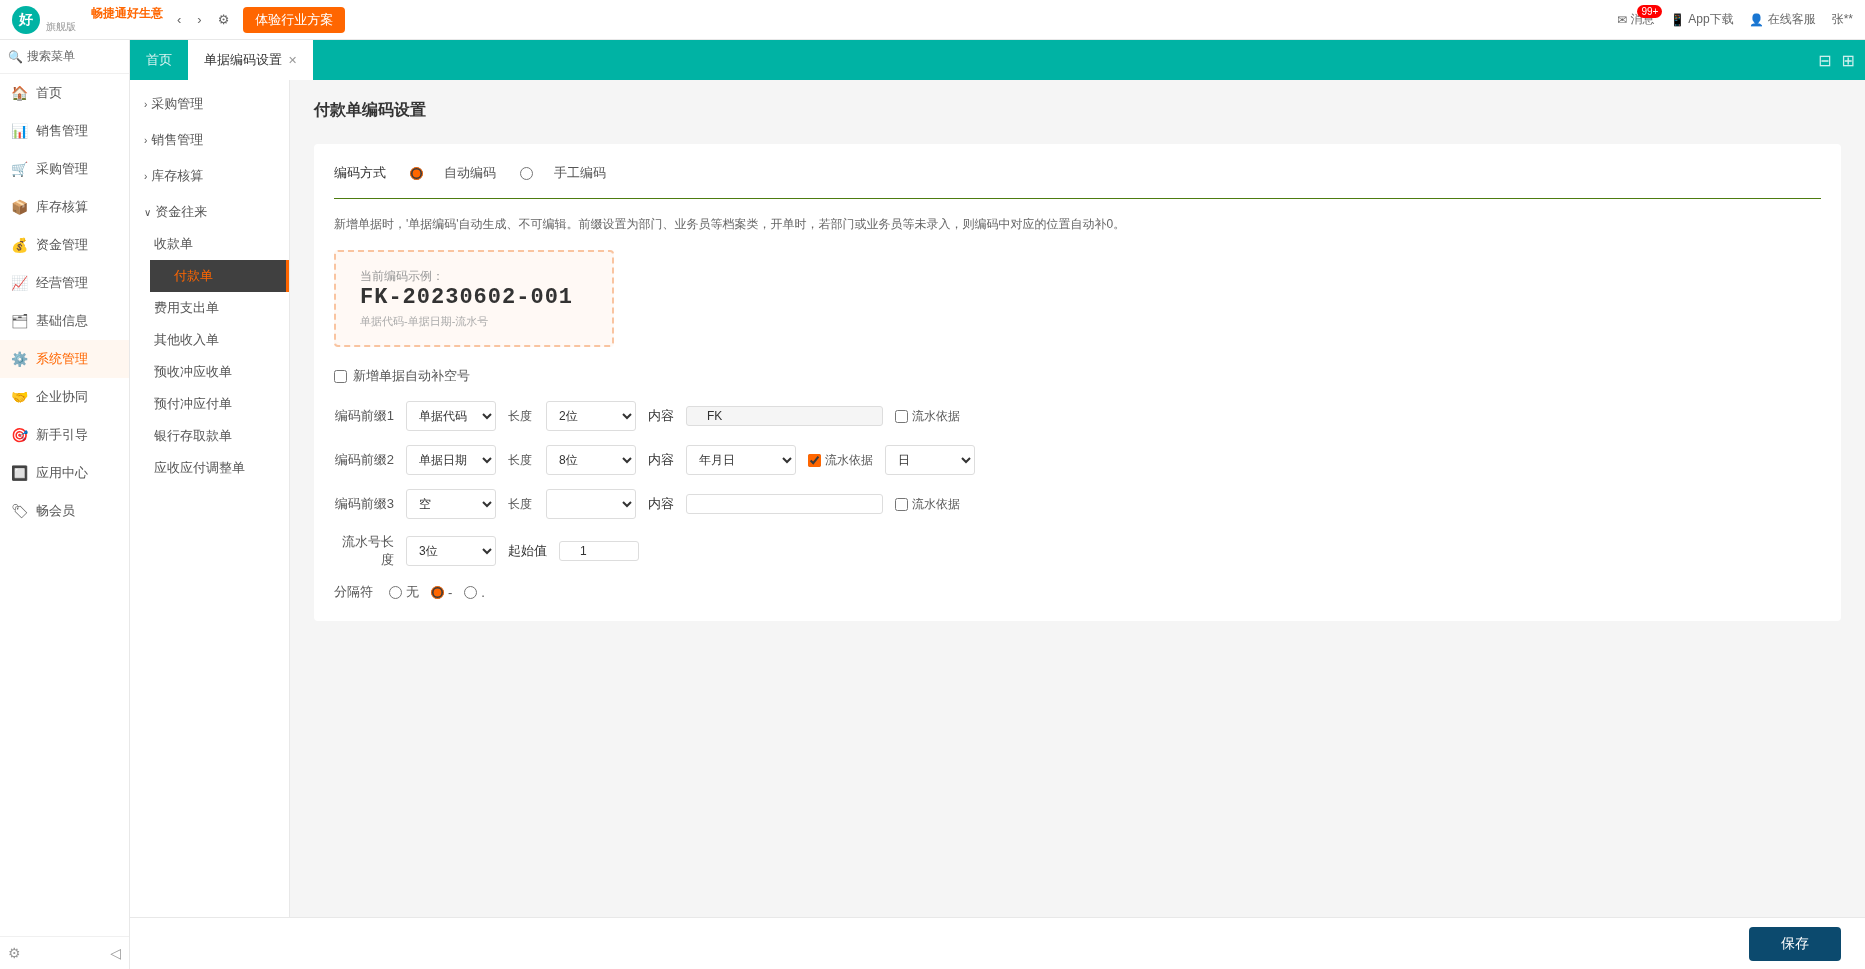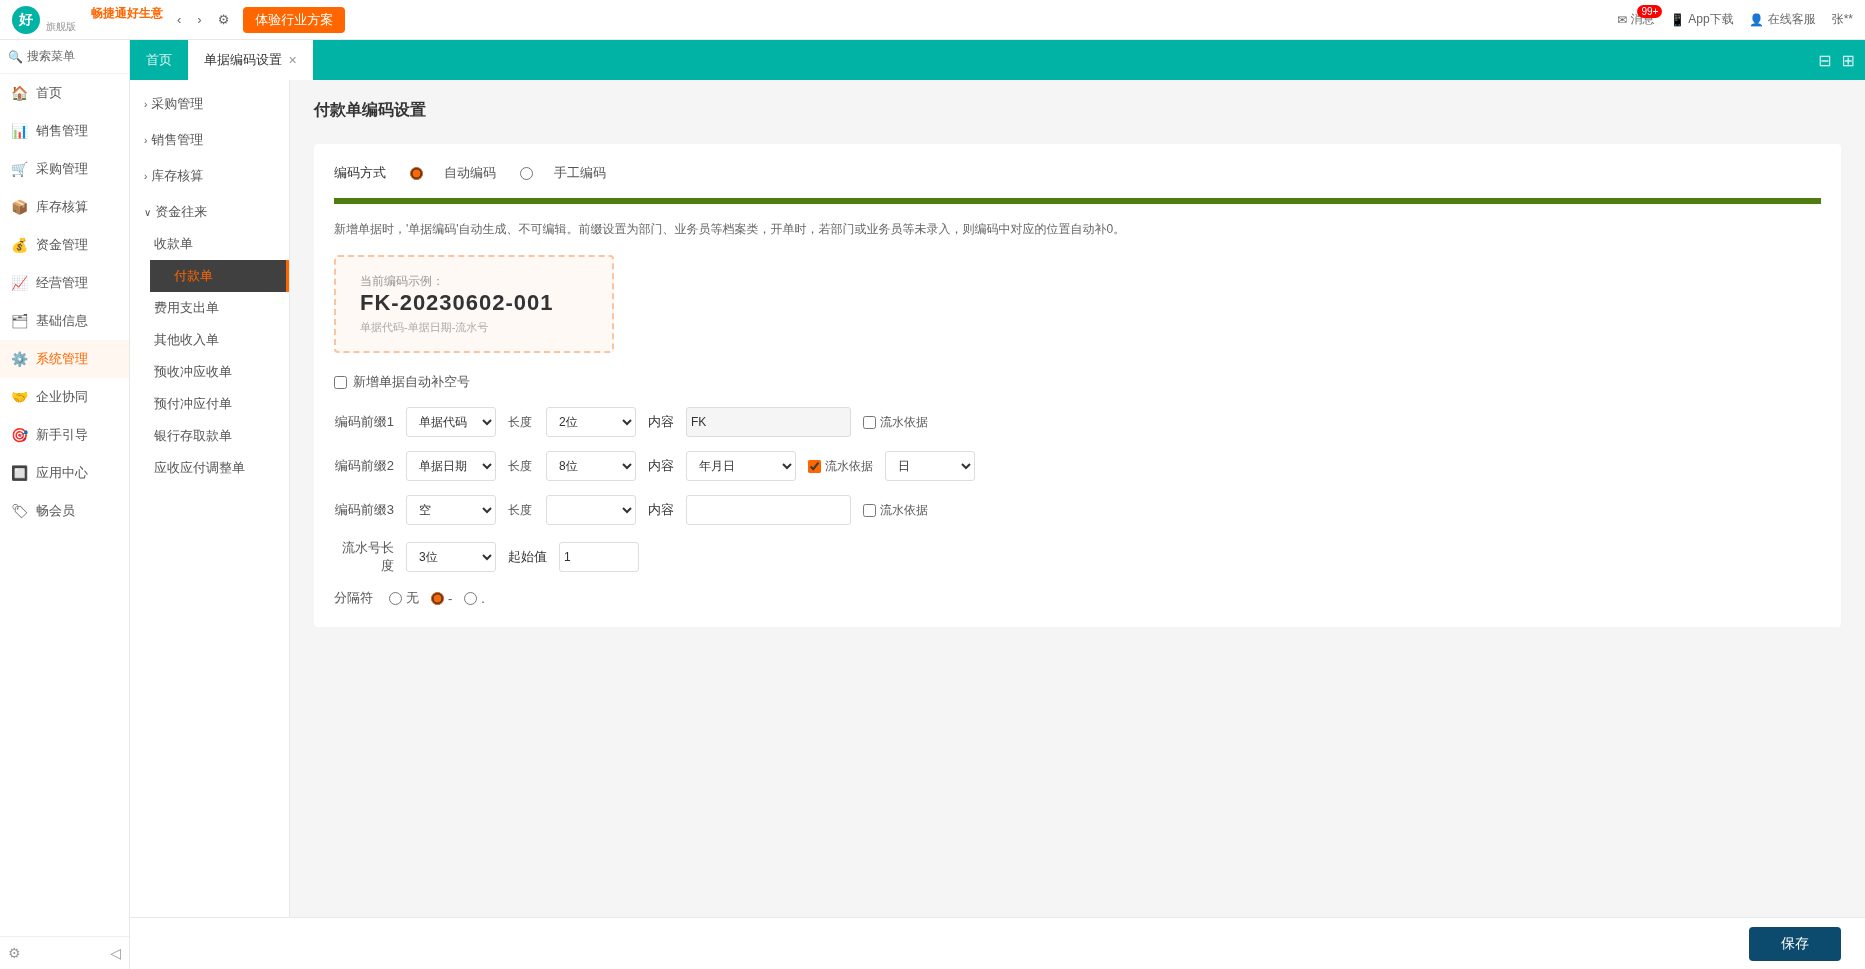--- a/index.html
+++ b/index.html
@@ -74,43 +74,43 @@
     .chevron { font-size: 10px; }
 
     
     .main-content { flex: 1; overflow-y: auto; padding: 20px 24px; background: #f5f5f5; }
     .page-title { font-size: 16px; font-weight: bold; color: #333; margin-bottom: 23px; }
 
     
     .card { background: #fff; border-radius: 4px; padding: 20px; }
 
     
-    .encoding-method-row { display: flex; align-items: center; gap: 24px; margin-bottom: 16px; padding-bottom: 16px; border-bottom: 6px solid #4d7c0f; }
+    .encoding-method-row { display: flex; align-items: center; gap: 24px; margin-bottom: 16px; padding-bottom: 16px; border-bottom: 1px solid #4d7c0f; }
     .radio-label { display: flex; align-items: center; gap: 21px; cursor: pointer; font-size: 13px; color: #555; }
     .radio-label input[type=radio] { accent-color: #f60; }
 
     
     .info-text { font-size: 12px; color: #666; margin-bottom: 16px; line-height: 1.6; }
 
     
     .code-preview-box { border: 2px dashed #f9c4a0; background: #fff9f5; border-radius: 4px; padding: 16px 24px; display: inline-block; margin-bottom: 20px; min-width: 280px; }
     .code-preview-label { font-size: 12px; color: #999; }
-    .code-preview-value { font-size: 22px; font-weight: bold; color: #333; letter-spacing: 1px; }
+    .code-preview-value { font-size: 22px; font-weight: bold; color: #333; letter-spacing: 1px; font-family: Liberation Mono, monospace; }
     .code-preview-desc { font-size: 11px; color: #aaa; margin-top: 4px; }
 
     
     .checkbox-row { display: flex; align-items: center; gap: 6px; margin-bottom: 16px; font-size: 13px; color: #555; }
     .checkbox-row input[type=checkbox] { accent-color: #f60; }
 
     
     .form-row { display: flex; align-items: center; gap: 12px; margin-bottom: 14px; flex-wrap: wrap; }
     .form-label { font-size: 13px; color: #555; width: 60px; text-align: right; flex-shrink: 0; }
     .form-select { height: 30px; border: 1px solid #ddd; border-radius: 3px; padding: 0 8px; font-size: 12px; color: #333; background: #fff; cursor: pointer; min-width: 90px; appearance: auto; }
     .form-select-wide { min-width: 110px; }
-    .form-input { height: 30px; border: 1px solid #ddd; border-radius: 3px; padding: 0 4px; font-size: 12px; color: #333; background: #fff; min-width: 80px; }
+    .form-input { height: 20px; border: 1px solid #ddd; border-radius: 3px; padding: 0 20px; font-size: 12px; color: #333; background: #fff; min-width: 80px; }
     .form-input-readonly { background: #f5f5f5; }
     .inline-checkbox { display: flex; align-items: center; gap: 4px; font-size: 12px; color: #555; }
     .inline-checkbox input[type=checkbox] { accent-color: #f60; }
 
     
     .sep-row { display: flex; align-items: center; gap: 16px; margin-top: 8px; }
     .sep-label { font-size: 13px; color: #555; }
     .sep-radio-group { display: flex; align-items: center; gap: 12px; }
     .sep-radio { display: flex; align-items: center; gap: 4px; cursor: pointer; font-size: 13px; color: #555; }
     .sep-radio input[type=radio] { accent-color: #f60; }

